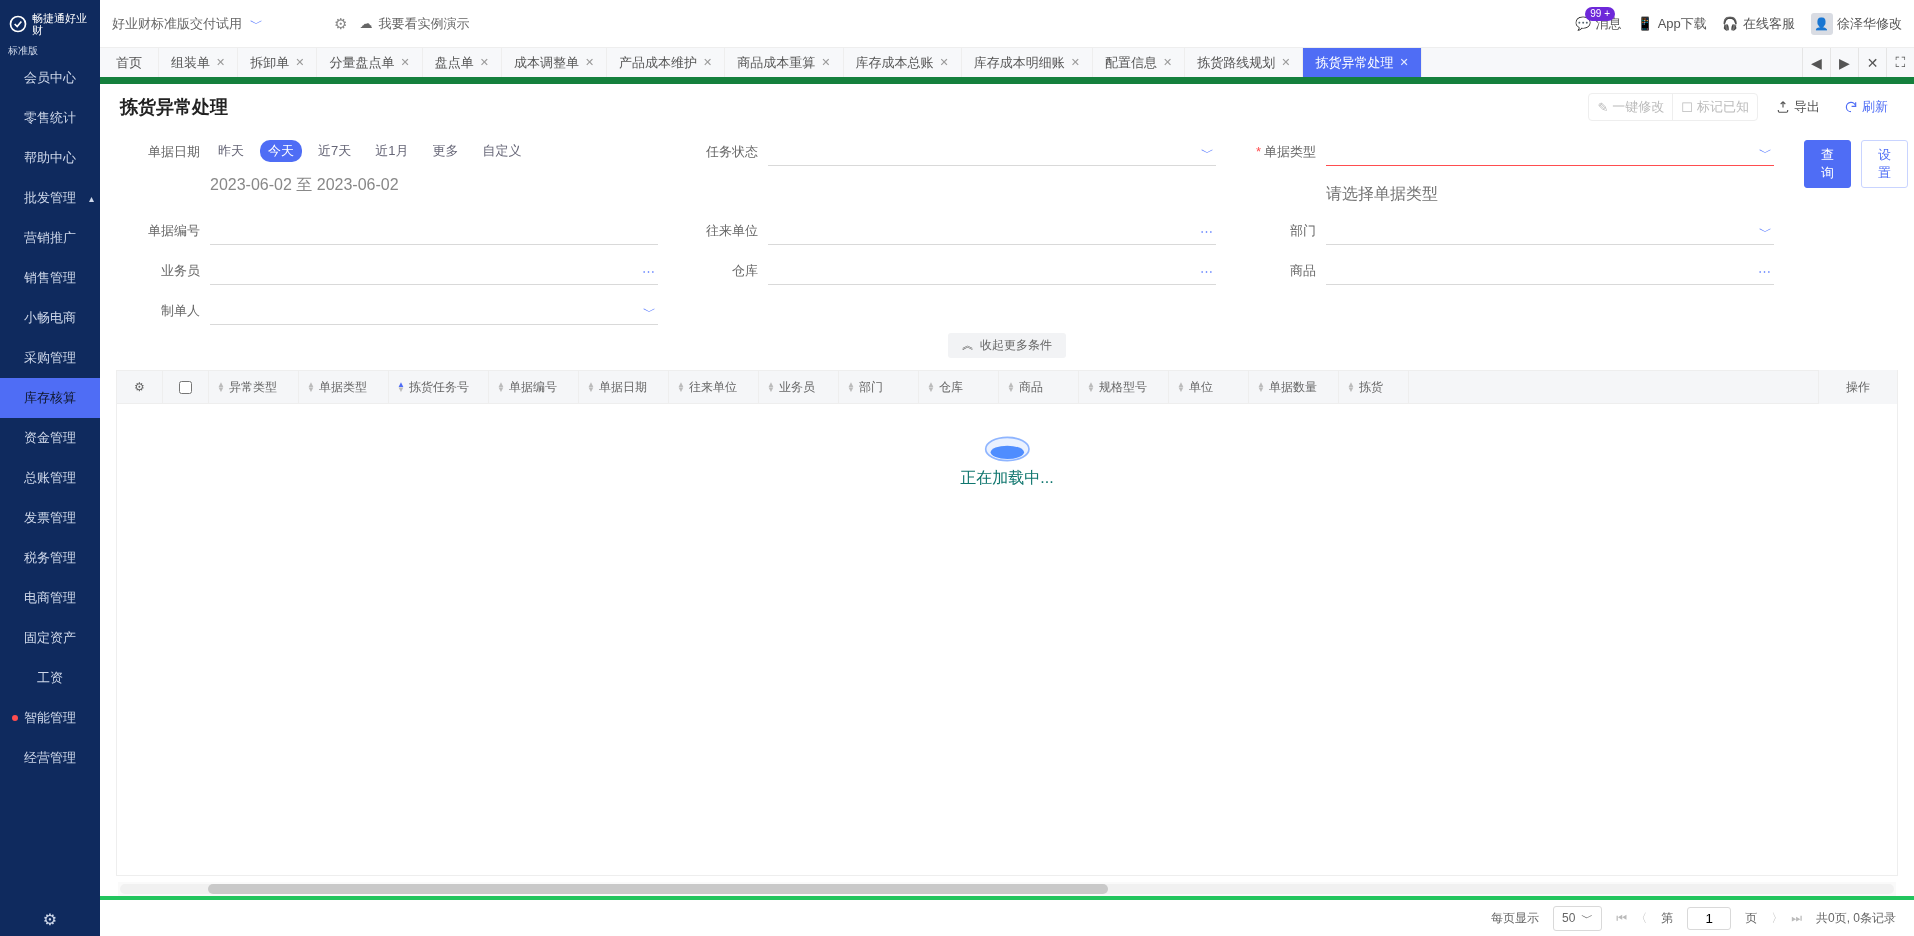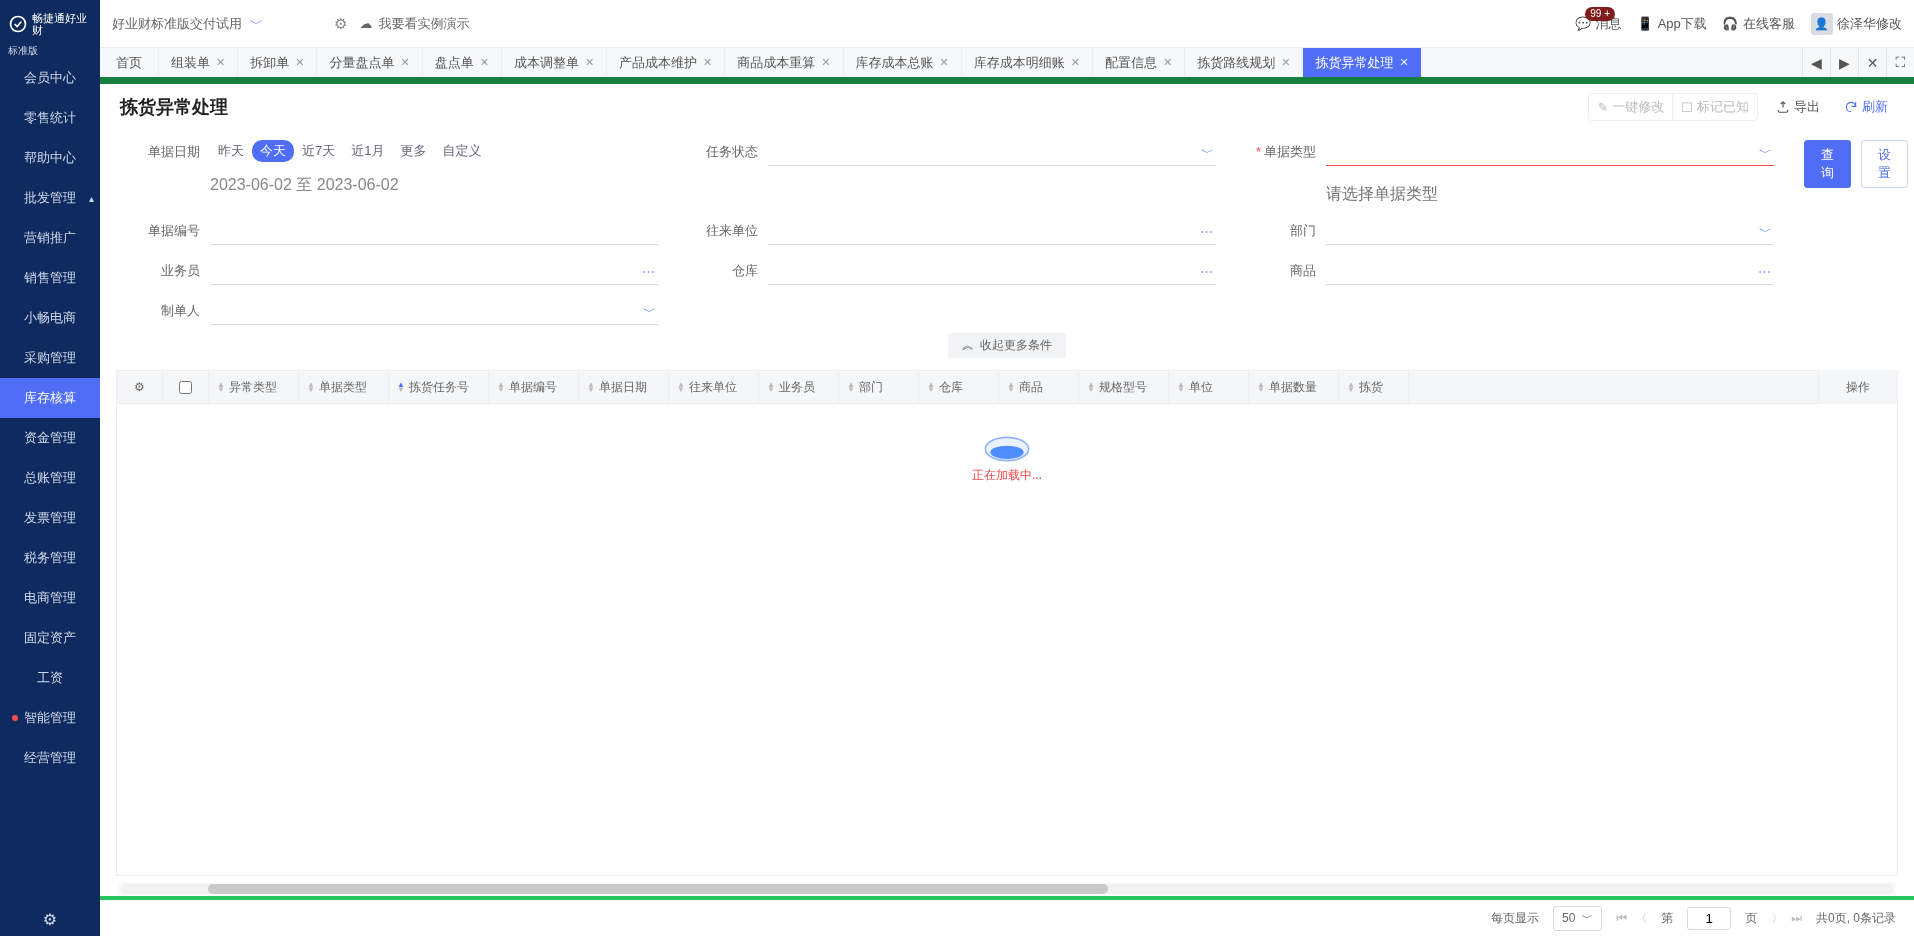--- a/index.html
+++ b/index.html
@@ -7,38 +7,38 @@
 .app{display:flex;height:100vh;width:100vw}
 
 
 .sidebar{width:100px;flex:0 0 100px;background:#0f2a5e;color:#cfd8ea;display:flex;flex-direction:column;position:relative}
 .sb-logo{height:48px;display:flex;align-items:center;gap:4px;padding:4px 8px;color:#fff;font-size:11px}
 .sb-logo svg{flex:0 0 20px}
 .sb-logo-txt{display:flex;flex-direction:column;line-height:1.1}
 .sb-badge{font-size:10px;color:#cfd8ea;margin-top:-4px;margin-left:8px}
 .sb-menu{flex:1;overflow:hidden}
 .sb-item{height:40px;display:flex;align-items:center;justify-content:center;font-size:13px;cursor:pointer;position:relative}
-.sb-item.active{background:#4f6df5;color:#ffffff}
+.sb-item.active{background:#4f6df5;color:#0f172a}
 .sb-item .chev{position:absolute;right:6px;font-size:10px}
 .sb-item .dot{position:absolute;left:12px;width:6px;height:6px;border-radius:50%;background:#ff4d4f}
 .sb-gear{height:34px;display:flex;align-items:center;justify-content:center;font-size:16px;cursor:pointer}
 
 
 .main{flex:1;display:flex;flex-direction:column;min-width:0}
 
 
 .topbar{height:48px;border-bottom:1px solid #eee;display:flex;align-items:center;padding:0 12px;gap:12px}
 .combo{display:flex;align-items:center;gap:8px;color:#666;font-size:13px;cursor:pointer;min-width:210px}
 .combo .chev{color:#5b7cff}
 .tb-gear{color:#888;cursor:pointer;font-size:15px}
 .tb-demo{display:flex;align-items:center;gap:6px;color:#666;cursor:pointer}
 .tb-spacer{flex:1}
 .tb-right{display:flex;align-items:center;gap:16px}
 .tb-link{display:flex;align-items:center;gap:4px;color:#555;cursor:pointer;position:relative;font-size:13px}
-.badge99{position:absolute;top:-8px;left:10px;background:#7f1d1d;color:#fff;font-size:10px;line-height:1;padding:2px 5px;border-radius:8px}
+.badge99{position:absolute;top:-8px;left:10px;background:#6d28d9;color:#fff;font-size:10px;line-height:1;padding:2px 5px;border-radius:8px}
 .avatar{width:22px;height:22px;border-radius:3px;background:#d9dce3;display:inline-flex;align-items:center;justify-content:center;font-size:12px;color:#889}
 
 
 .tabs{height:36px;background:#f7f8fa;border-bottom:7px solid #15803d;display:flex;align-items:stretch;position:relative}
 .tab-scroll{flex:1;display:flex;overflow:hidden}
 .tab{display:flex;align-items:center;padding:0 12px;gap:6px;font-size:13px;color:#555;cursor:pointer;border-right:1px solid #eee;white-space:nowrap}
 .tab .x{font-size:11px;color:#999}
 .tab.active{background:#4f6df5;color:#fff}
 .tab.active .x{color:#e6ecff}
 .tab.home{padding:0 16px}
@@ -59,42 +59,42 @@
 
 
 .filters{padding:10px 30px 4px 30px}
 .filter-grid{display:grid;grid-template-columns:1fr 1fr 1fr 80px;column-gap:30px;row-gap:14px;align-items:start}
 .f-row{display:flex;align-items:flex-start;gap:10px}
 .f-label{width:70px;text-align:right;color:#666;font-size:13px;padding-top:3px;flex:0 0 70px}
 .f-body{flex:1;min-width:0}
 .underline-select{border:none;border-bottom:1px solid #d9d9d9;width:100%;height:26px;display:flex;align-items:center;justify-content:flex-end;color:#5b7cff;cursor:pointer;padding-right:2px}
 .underline-select.err{border-bottom-color:#ff4d4f}
 .ell{color:#5b7cff;letter-spacing:1px}
-.date-pills{display:flex;align-items:center;font-size:13px;color:#667}
+.date-pills{display:flex;align-items:center;gap:8px;font-size:13px;color:#667}
 .pill{padding:2px 8px;border-radius:10px;cursor:pointer}
 .pill.active{background:#4f6df5;color:#fff}
 .date-range{font-size:16px;color:#888;margin-top:13px}
 .req-star{color:#ff4d4f;margin-right:3px}
 .err-msg{color:#737373;font-size:16px;margin-top:18px}
 .btn{border:1px solid #d9d9d9;background:#fff;border-radius:3px;padding:5px 16px;font-size:13px;cursor:pointer;color:#555}
 .btn.primary{background:#4f6df5;border-color:#4f6df5;color:#fff}
 .btn-col{display:flex;flex-direction:row;gap:10px;align-items:flex-end}
 .collapse-bar{display:flex;justify-content:center;margin-top:8px}
 .collapse-chip{background:#f2f3f5;border-radius:3px;padding:4px 14px;font-size:12px;color:#666;cursor:pointer;display:inline-flex;align-items:center;gap:6px}
 
 
 .table-wrap{flex:1;min-height:0;margin:8px 16px 0 16px;position:relative;overflow:hidden;display:flex;flex-direction:column}
 .thead{display:flex;background:#f5f6f8;border:1px solid #eee;height:34px;flex:0 0 34px}
 .th{display:flex;align-items:center;justify-content:flex-start;border-right:1px solid #eee;font-size:12px;color:#666;padding:0 8px;gap:4px;white-space:nowrap;overflow:hidden}
 .th.center{justify-content:center}
 .th .sort{display:inline-flex;flex-direction:column;line-height:5px;font-size:8px;color:#bbb}
 .th .sort .up.active{color:#4f6df5}
 .th.fixed-right{position:absolute;right:0;top:0;height:34px;background:#f5f6f8;border-left:1px solid #eee}
 .tbody{flex:1;position:relative;border:1px solid #eee;border-top:none}
-.loading{position:absolute;left:50%;top:20px;transform:translateX(-50%);text-align:center;color:#ef4444;font-size:12px}
+.loading{position:absolute;left:50%;top:20px;transform:translateX(-50%);text-align:center;color:#0f766e;font-size:16px}
 .loading svg{width:56px;height:40px}
 .hscroll{height:14px;background:#fafafa;position:relative;margin:6px 2px 0 2px}
 .hscroll .track{position:absolute;inset:2px;background:#f1f1f1;border-radius:6px}
 .hscroll .thumb{position:absolute;top:2px;left:90px;width:900px;height:10px;background:#c9c9c9;border-radius:6px}
 
 
 .pager{height:40px;border-top:4px solid #22c55e;display:flex;align-items:center;justify-content:flex-end;padding:0 18px;gap:14px;font-size:12px;color:#666}
 .pg-sel{border:1px solid #d9d9d9;border-radius:3px;padding:3px 8px;display:flex;align-items:center;gap:6px;cursor:pointer}
 .pg-input{width:44px;border:1px solid #d9d9d9;border-radius:3px;padding:3px 6px;text-align:center}
 .pg-nav{display:flex;align-items:center;gap:8px;color:#bbb}

